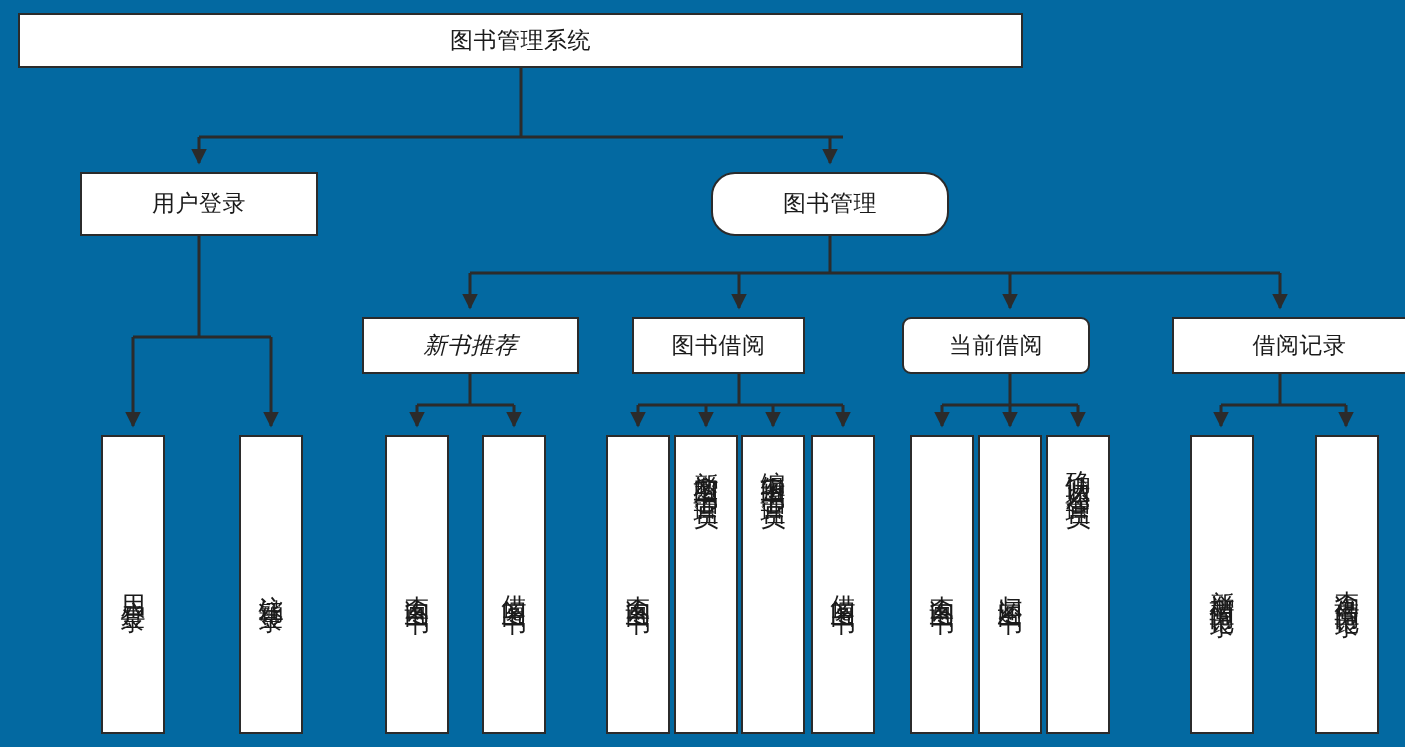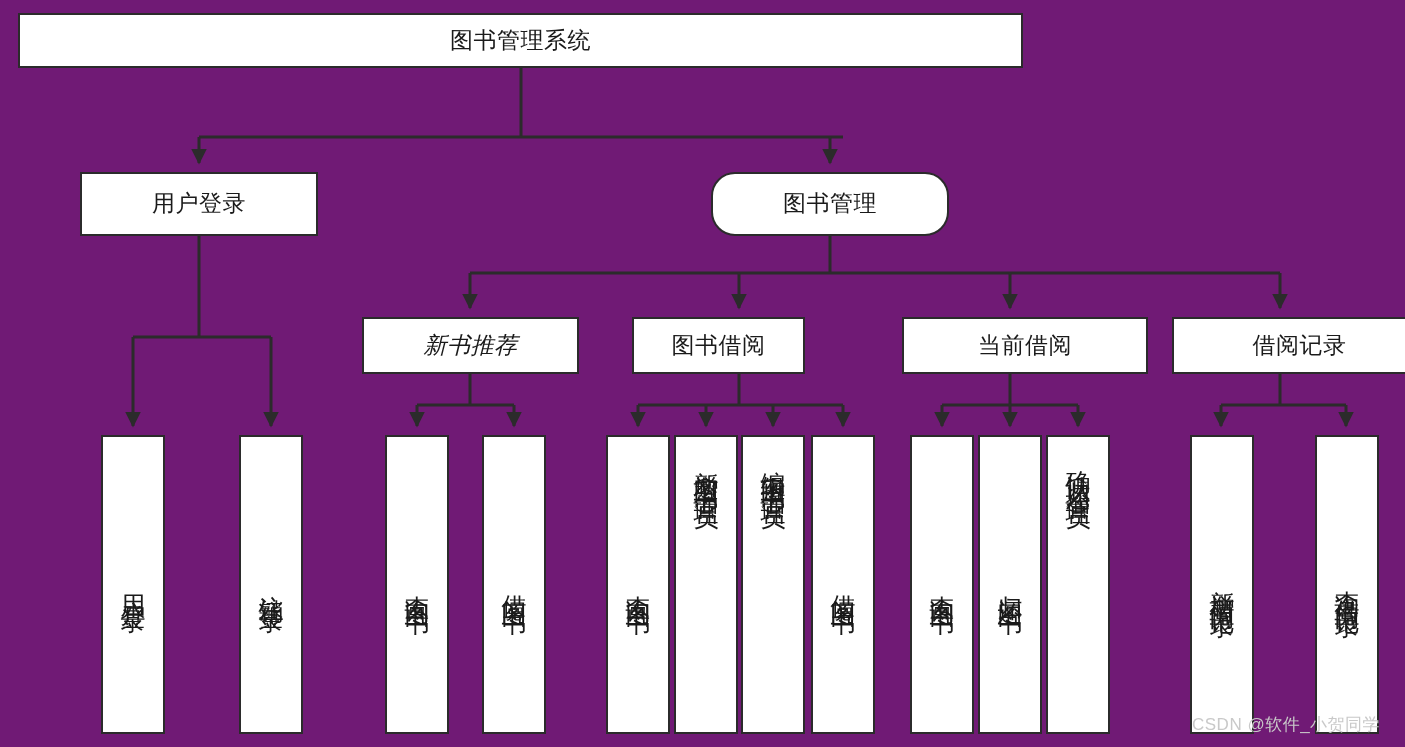--- a/index.html
+++ b/index.html
@@ -8,21 +8,21 @@
     padding: 0;
     background: #ffffff;
   }
   body {
     font-family: "Liberation Sans", "DejaVu Sans", sans-serif;
   }
   #canvas {
     position: relative;
     width: 1405px;
     height: 747px;
-    background: #701a75;
+    background: #0369a1;
     overflow: hidden;
   }
   #edges {
     position: absolute;
     left: 0;
     top: 0;
     width: 1405px;
     height: 747px;
     pointer-events: none;
   }
@@ -141,21 +141,21 @@
   <div class="node h" style="left:711px; top:172px; width:238px; height:64px;border-radius:24px;">
     <span class="label">图书管理</span>
   </div>
 
   <div class="node h" style="left:362px; top:317px; width:217px; height:57px;font-style:italic;">
     <span class="label">新书推荐</span>
   </div>
   <div class="node h" style="left:632px; top:317px; width:173px; height:57px;">
     <span class="label">图书借阅</span>
   </div>
-  <div class="node h" style="left:902px; top:317px; width:246px; height:57px;">
+  <div class="node h" style="left:902px; top:317px; width:188px; height:57px;border-radius:9px;">
     <span class="label">当前借阅</span>
   </div>
   <div class="node h" style="left:1172px; top:317px; width:255px; height:57px;">
     <span class="label">借阅记录</span>
   </div>
 
   <div class="node v center" style="left:101px; top:435px; width:64px; height:299px;">
     <span class="label">用户登录</span>
   </div>
   <div class="node v center" style="left:239px; top:435px; width:64px; height:299px;">
@@ -192,15 +192,14 @@
     <span class="label">确认归还（管理员）</span>
   </div>
 
   <div class="node v center" style="left:1190px; top:435px; width:64px; height:299px;">
     <span class="label">新增借阅记录</span>
   </div>
   <div class="node v center" style="left:1315px; top:435px; width:64px; height:299px;">
     <span class="label">查询借阅记录</span>
   </div>
 
-  <div class="watermark">CSDN @软件_小贺同学</div>
 
 </div>
 
 </body></html>

